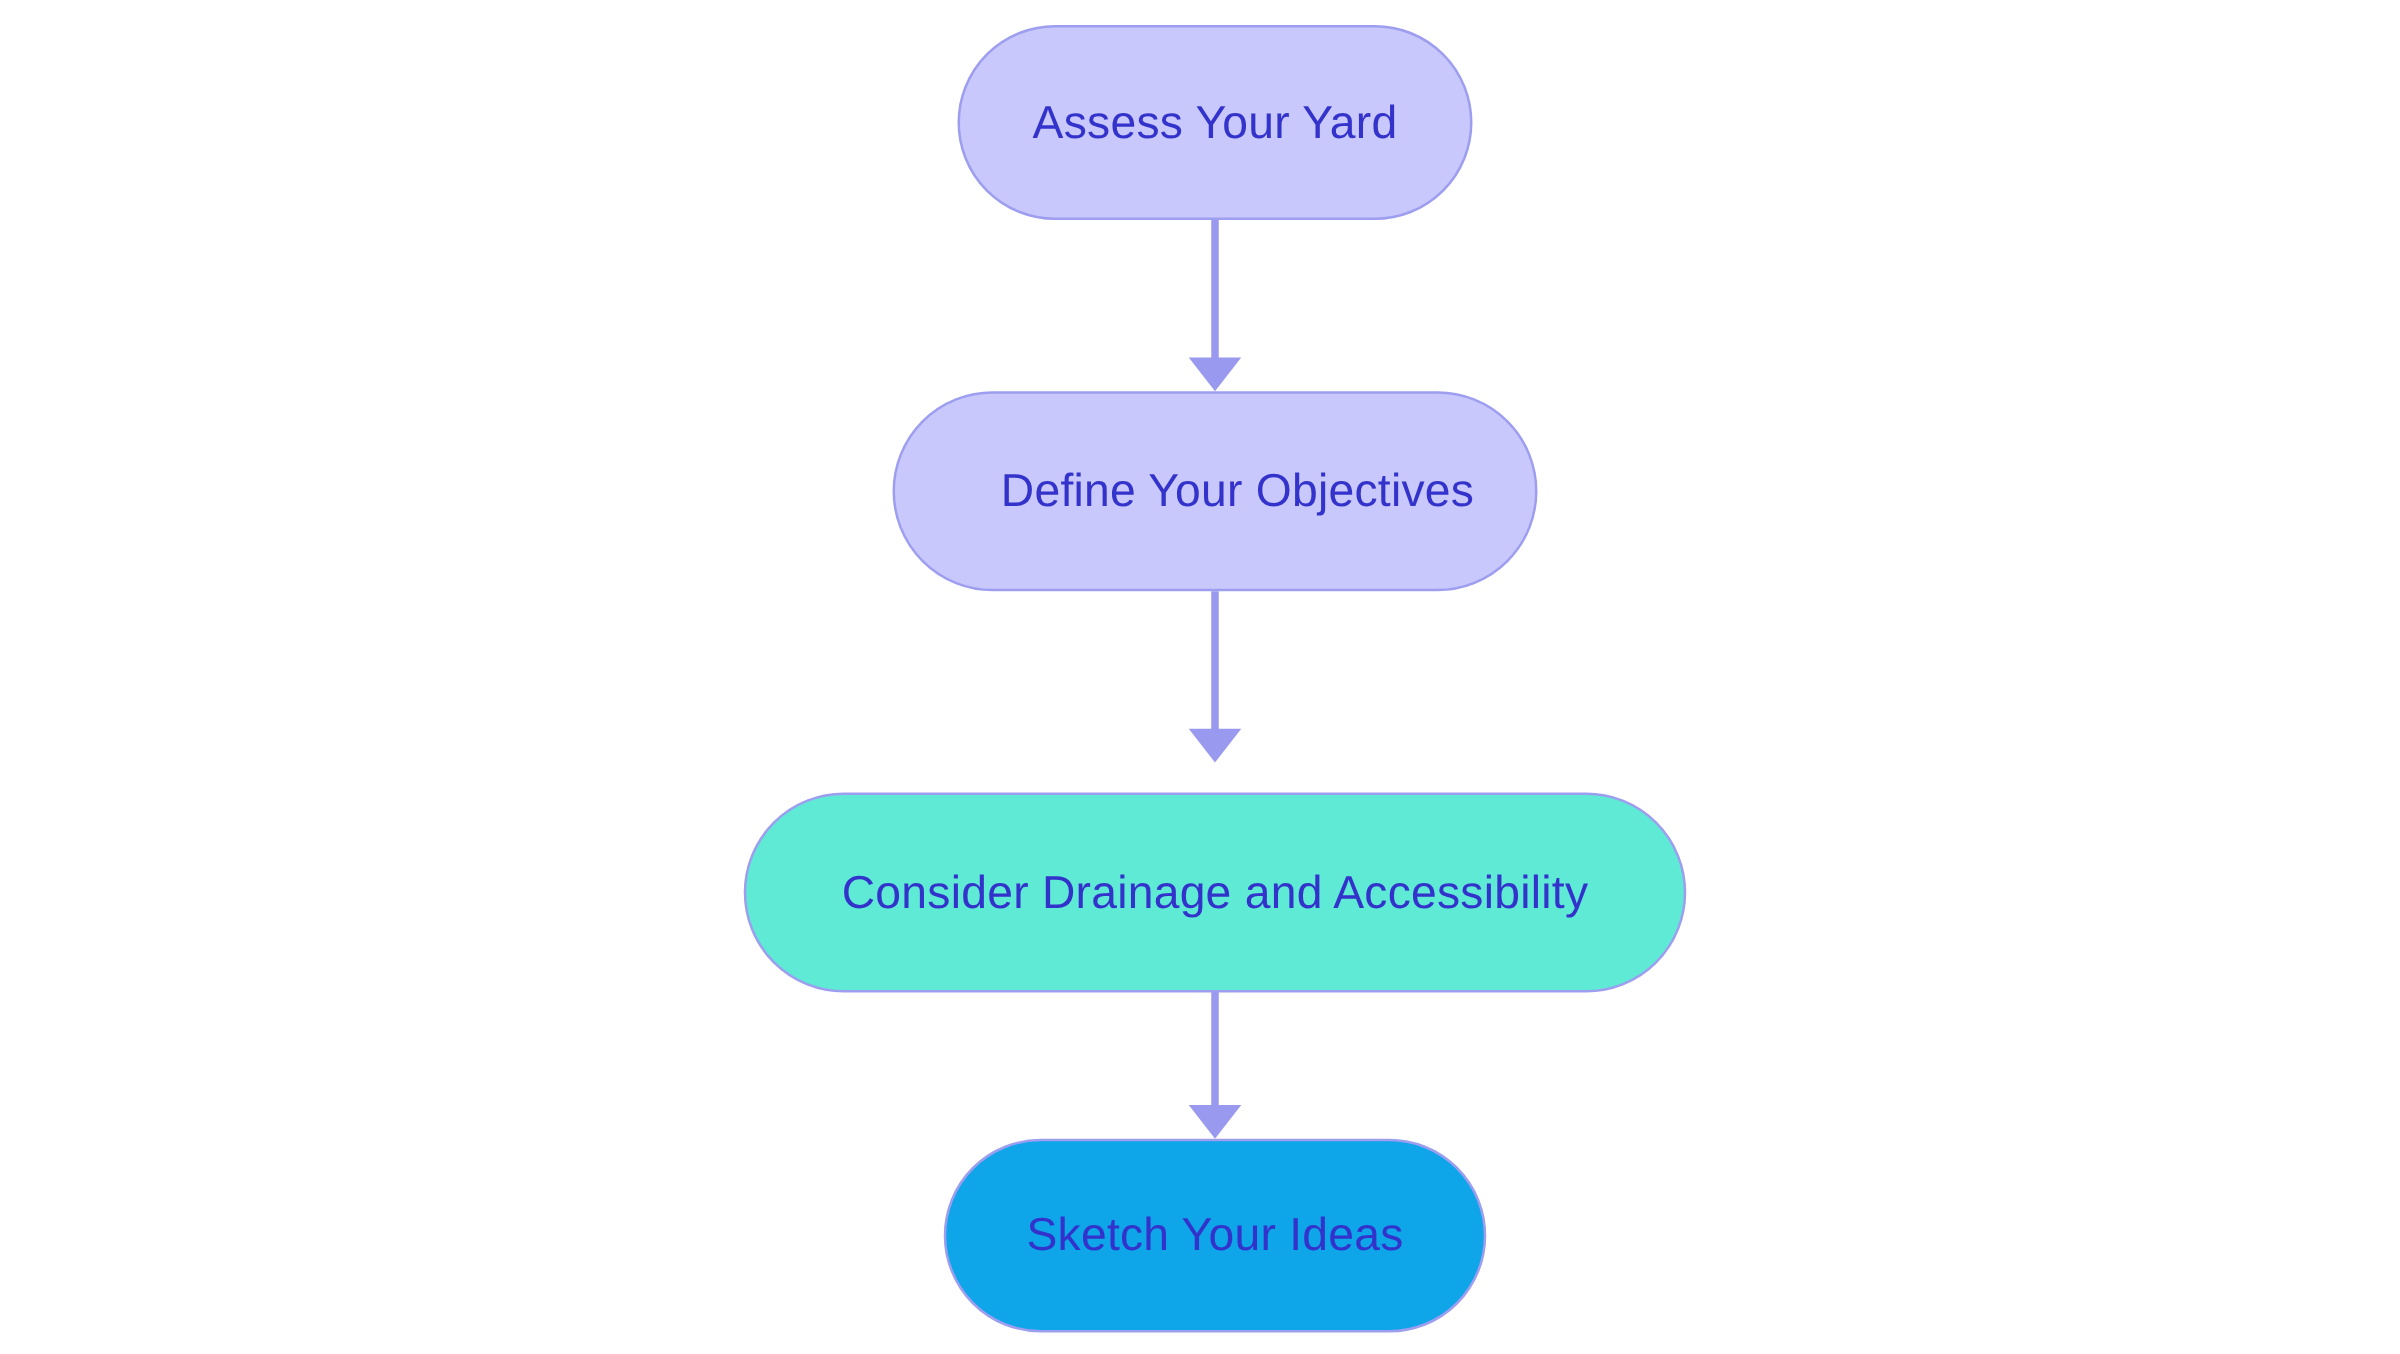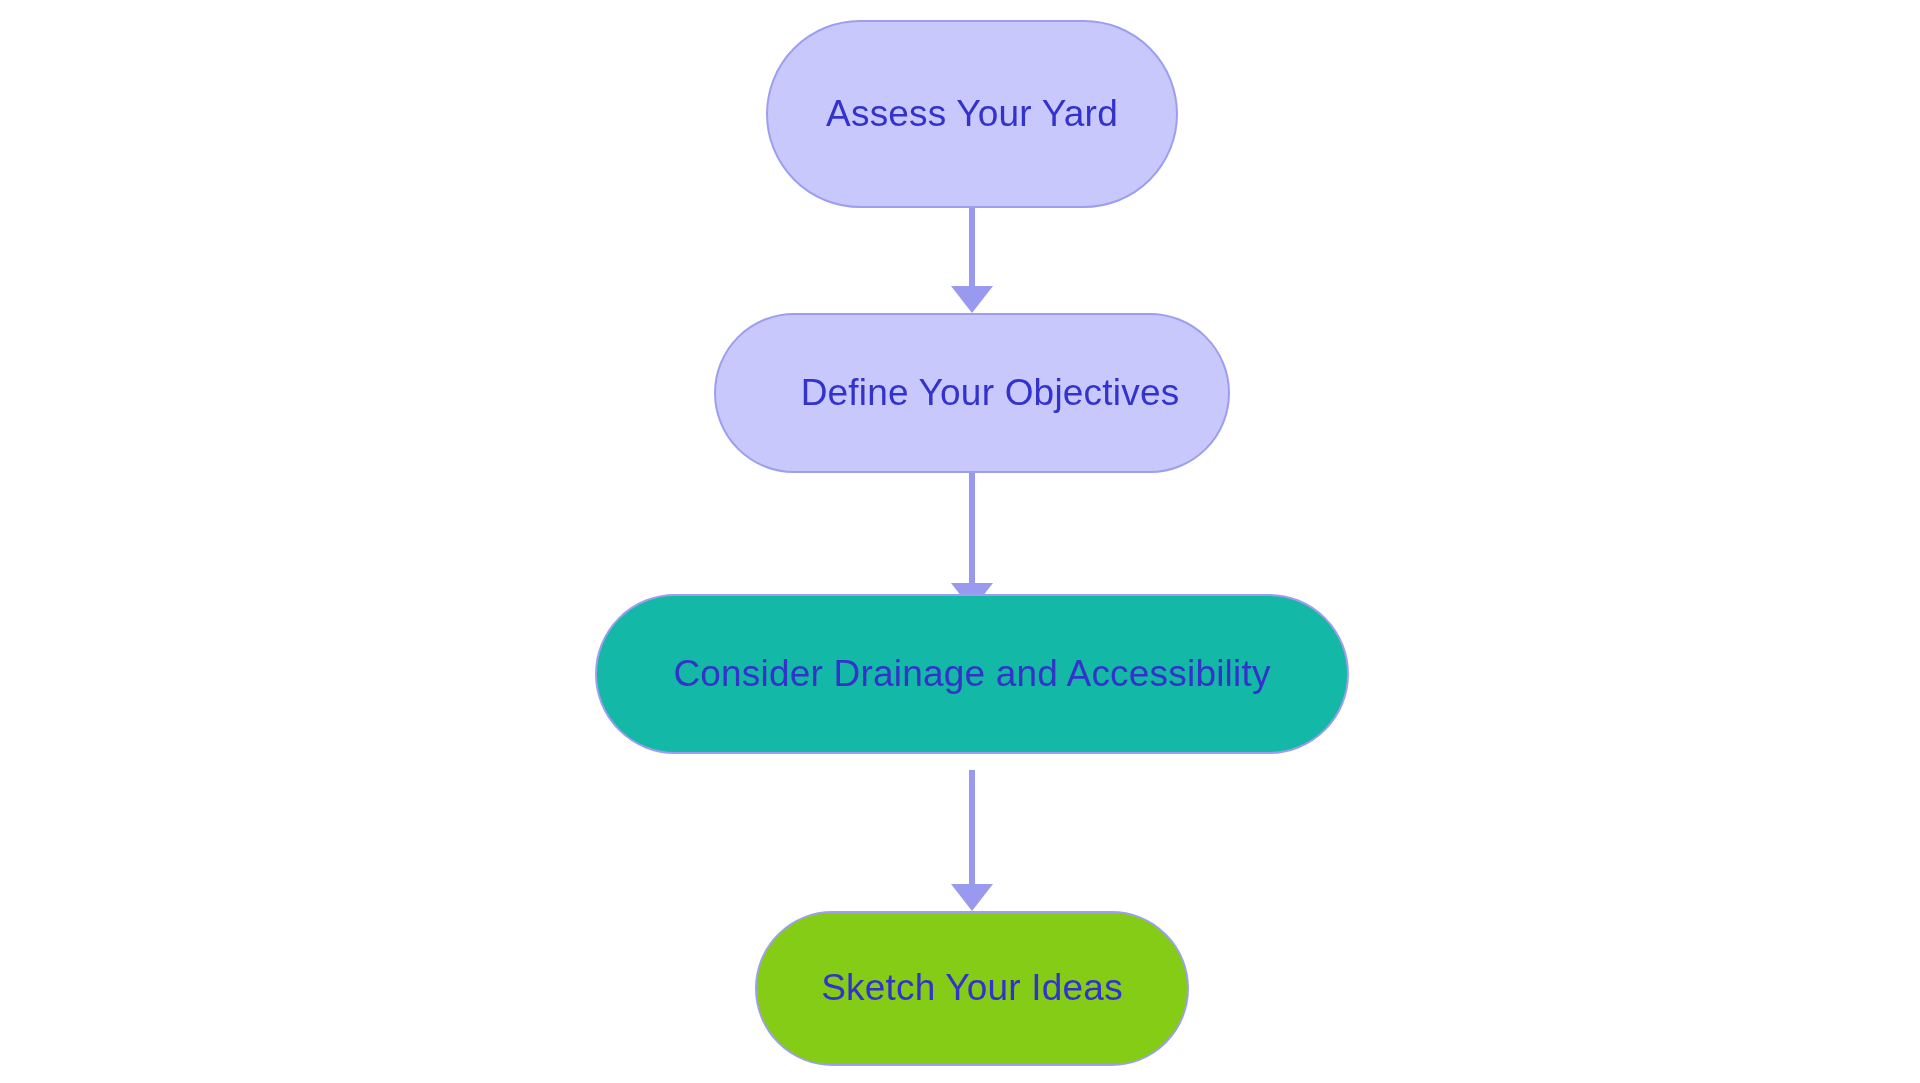--- a/index.html
+++ b/index.html
@@ -63,29 +63,29 @@
     <g>
       <line x1="972" y1="473" x2="972" y2="585" stroke="#9999f0" stroke-width="6"></line>
       <polygon points="951,583 993,583 972,610" fill="#9999f0"></polygon>
     </g>
     <g>
       <line x1="972" y1="770" x2="972" y2="886" stroke="#9999f0" stroke-width="6"></line>
       <polygon points="951,884 993,884 972,911" fill="#9999f0"></polygon>
     </g>
   </svg>
 
-  <div class="node" id="node-0" style="left: 972px; top: 20px; width: 412px; height: 188px; background: rgb(200, 200, 252); border-color: rgb(157, 158, 240);">
+  <div class="node" id="node-0" style="left: 972px; top: 20px; width: 412px; height: 156px; background: rgb(200, 200, 252); border-color: rgb(157, 158, 240);">
     <span class="node-label" style="color: rgb(51, 51, 204);">Assess Your Yard</span>
   </div>
 
   <div class="node" id="node-1" style="left: 972px; top: 313px; width: 516px; height: 160px; background: rgb(200, 200, 252); border-color: rgb(157, 158, 240);">
     <span class="node-label" style="color: rgb(51, 51, 204); margin-left: 36px;">Define Your Objectives</span>
   </div>
 
-  <div class="node" id="node-2" style="left: 972px; top: 594px; width: 754px; height: 160px; background: #14b8a6; border-color: rgb(157, 158, 240);">
+  <div class="node" id="node-2" style="left: 972px; top: 634px; width: 754px; height: 160px; background: #5eead4; border-color: rgb(157, 158, 240);">
     <span class="node-label" style="color: rgb(51, 51, 204);">Consider Drainage and Accessibility</span>
   </div>
 
-  <div class="node" id="node-3" style="left: 972px; top: 911px; width: 434px; height: 155px; background: #84cc16; border-color: rgb(157, 158, 240);">
+  <div class="node" id="node-3" style="left: 972px; top: 911px; width: 434px; height: 155px; background: #0ea5e9; border-color: rgb(157, 158, 240);">
     <span class="node-label" style="color: rgb(51, 51, 204);">Sketch Your Ideas</span>
   </div>
 
 </div>
 
 </body></html>

